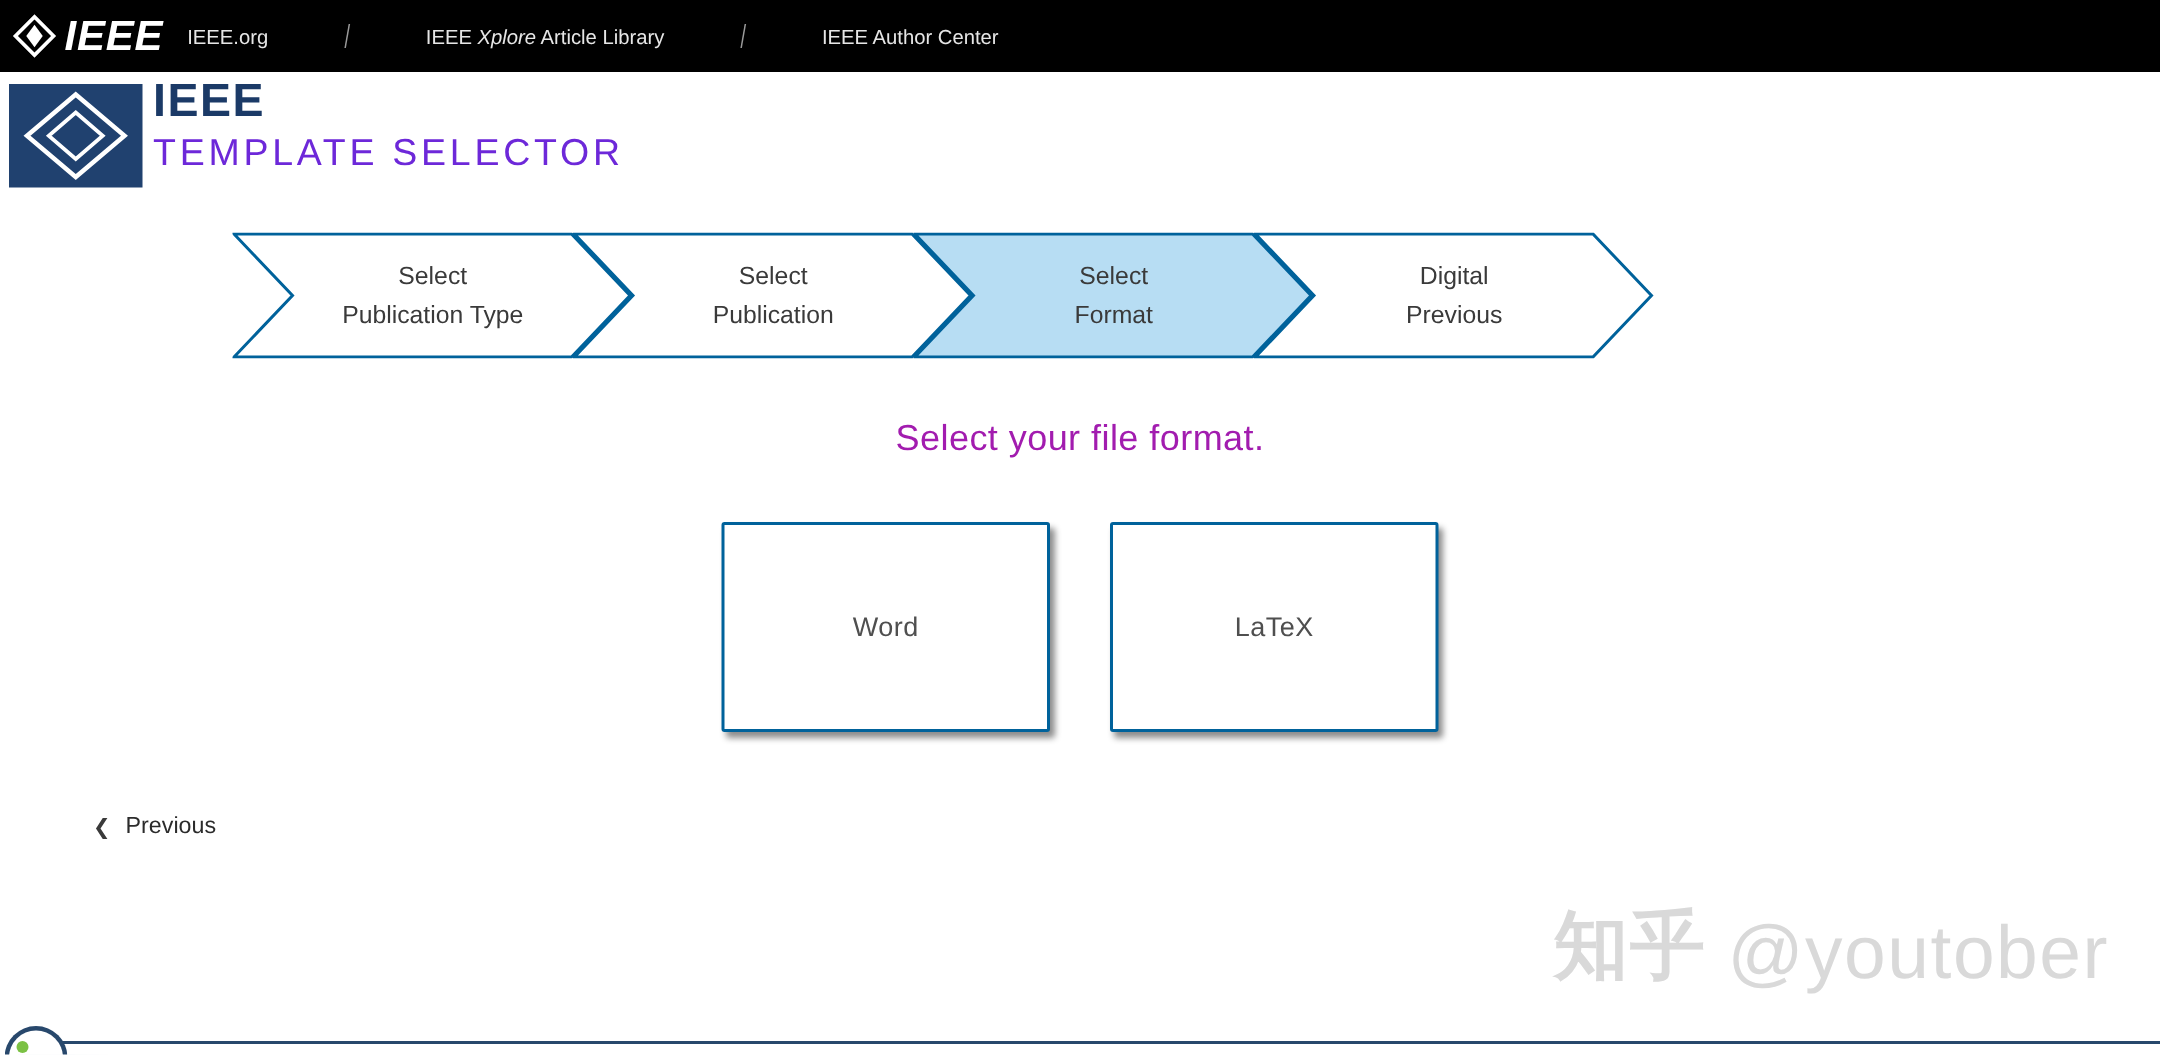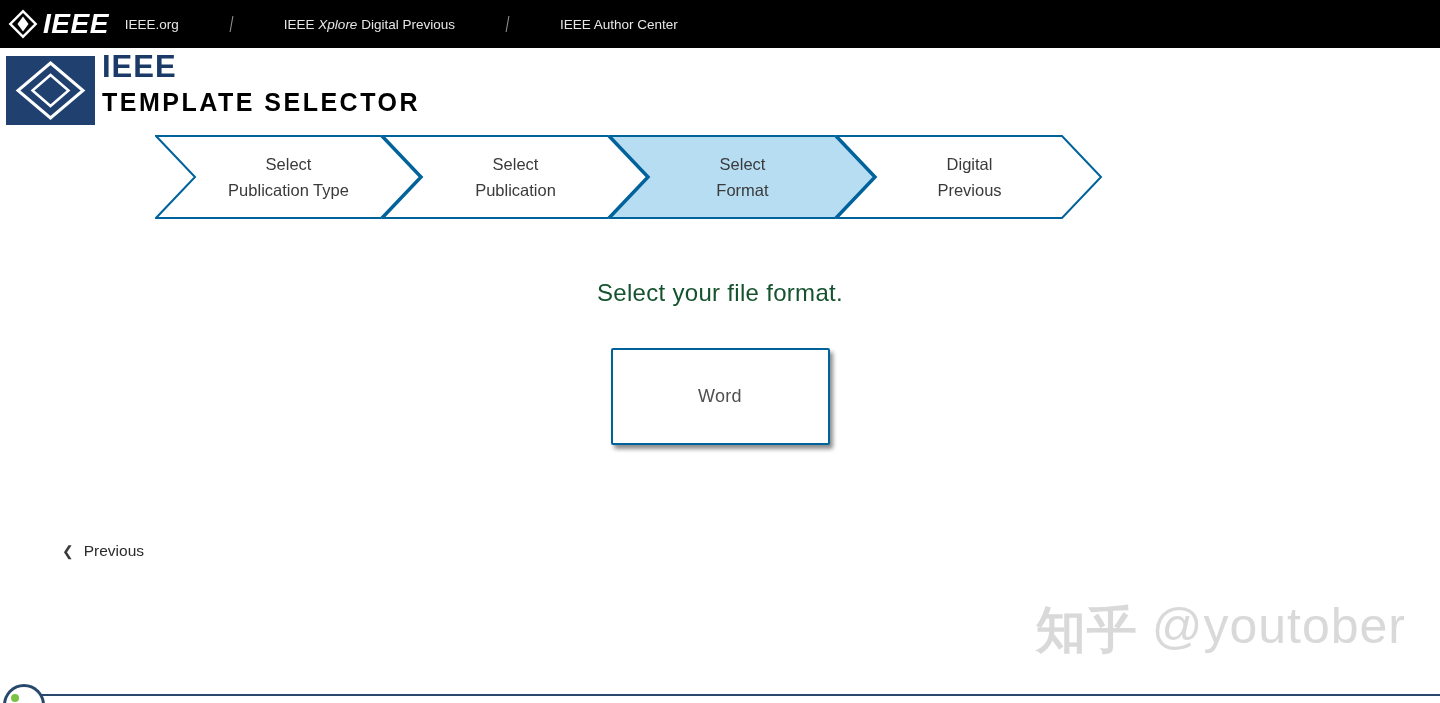--- a/index.html
+++ b/index.html
@@ -36,69 +36,70 @@
     position:absolute; left:6px; top:56px; width:89px; height:69px;
     background:#20416f; display:flex; align-items:center; justify-content:center;
     cursor:pointer;
   }
   .title1 {
     position:absolute; left:102px; top:49px;
     font-size:31px; font-weight:700; color:#1b3a67; letter-spacing:1px;
   }
   .title2 {
     position:absolute; left:102px; top:88px;
-    font-size:25px; font-weight:700; color:#000000; letter-spacing:2.5px;text-align:center;
+    font-size:25px; font-weight:400; color:#6d28d9; letter-spacing:2.5px;text-align:center;
   }
 
   
   .steps {
     position:absolute; left:155px; top:135px; height:104px;
     display:flex;
+    align-items:flex-end;
   }
   .step { position:relative; width:267px; height:84px; margin-right:-40px; cursor:pointer; }
   .step:last-child { margin-right:0; }
   .step svg { position:absolute; left:0; top:0; width:100%; height:100%; display:block; }
   .step path { fill:#ffffff; stroke:#00629b; stroke-width:2; }
   .step.active path { fill:#b7ddf3; }
   .step-label {
     position:absolute; inset:0;
     display:flex; flex-direction:column; align-items:center; justify-content:center;
     font-size:16.5px; line-height:26px; color:#3a3a3a; text-align:center;
   }
 
   
   .heading {
     position:absolute; top:279px; left:0; width:100%;
-    text-align:center; font-size:24px; font-weight:400; color:#14532d;
+    text-align:center; font-size:24px; font-weight:400; color:#a21caf;
     letter-spacing:0.3px;
   }
   .options {
     position:absolute; top:348px; left:0; width:100%;
     display:flex; justify-content:center; gap:40px;
   }
   .option {
-    width:219px; height:97px;
+    width:219px; height:140px;
     background:#ffffff; border:2px solid #00629b; border-radius:2px;
     box-shadow:3px 4px 4px rgba(0,0,0,0.45);
     font-family:"Liberation Sans", sans-serif;
     font-size:18px; color:#4f4f4f; letter-spacing:0.3px;
     cursor:pointer;
   }
   .previous {
     position:absolute; left:62px; top:542px;
     display:flex; align-items:center; gap:10px;
     font-size:15.5px; color:#2b2b2b; text-decoration:none; cursor:pointer;
   }
   .chev { font-size:14px; color:#3a3a3a; }
 
   
   .watermark {
     position:absolute; top:597px; right:34px;
     font-size:50px; color:#d9d9d9; letter-spacing:1px;
-    display:flex; align-items:flex-start; gap:14px;
+    display:flex; align-items:flex-end; gap:14px;
     user-select:none;
   }
   .watermark .wm-brand { font-weight:700; }
 
   
   .bottom-line {
     position:absolute; top:694px; left:12px; right:0; height:9px;
     border-top:2px solid #28486c; border-top-left-radius:10px;
     background:#ffffff;
   }
@@ -120,21 +121,21 @@
   <div class="brand">
     <svg width="36" height="36" viewBox="0 0 36 36">
       <rect x="9" y="9" width="18" height="18" transform="rotate(45 18 18)" fill="none" stroke="#ffffff" stroke-width="2.4"></rect>
       <path d="M18 10.5 L23.5 18 L18 25.5 L12.5 18 Z" fill="#ffffff"></path>
     </svg>
     <span class="brand-text">IEEE</span>
   </div>
   <nav class="toplinks">
     <a class="toplink">IEEE.org</a>
     <span class="sep"></span>
-    <a class="toplink"><span>IEEE </span><em>Xplore</em><span> Digital Previous</span></a>
+    <a class="toplink"><span>IEEE </span><em>Xplore</em><span> Article Library</span></a>
     <span class="sep"></span>
     <a class="toplink">IEEE Author Center</a>
   </nav>
 </header>
 
 <div class="logo-square">
   <svg width="89" height="69" viewBox="0 0 89 69">
     <path d="M44.5 7 L77 34.5 L44.5 62 L12 34.5 Z" fill="none" stroke="#ffffff" stroke-width="3"></path>
     <path d="M44.5 19 L62.5 34.5 L44.5 50 L26.5 34.5 Z" fill="none" stroke="#ffffff" stroke-width="2.5"></path>
   </svg>
@@ -184,20 +185,21 @@
       <div>Previous</div>
     </div>
   </div>
 
 </div>
 
 <h1 class="heading">Select your file format.</h1>
 
 <div class="options">
   <button class="option">Word</button>
+  <button class="option">LaTeX</button>
 </div>
 
 <a class="previous">
   <span class="chev">❮</span>
   <span>Previous</span>
 </a>
 
 <div class="watermark">
   <span class="wm-brand">知乎</span>
   <span class="wm-handle">@youtober</span>

